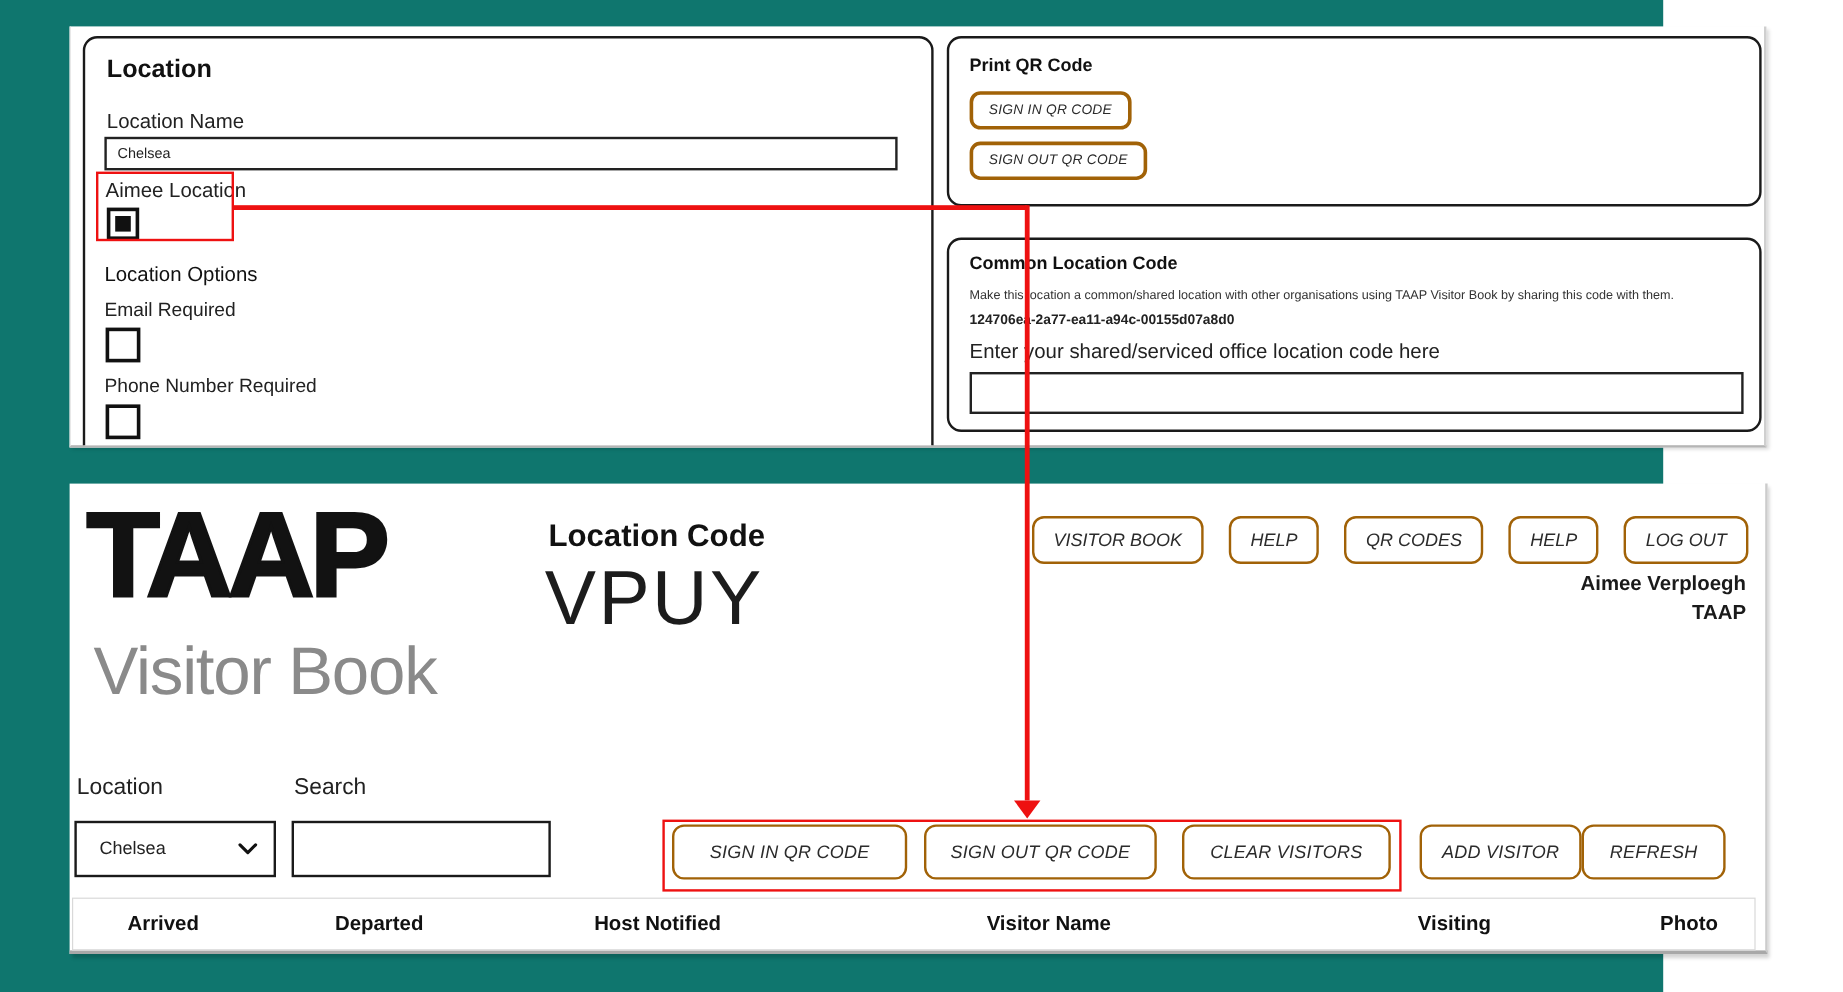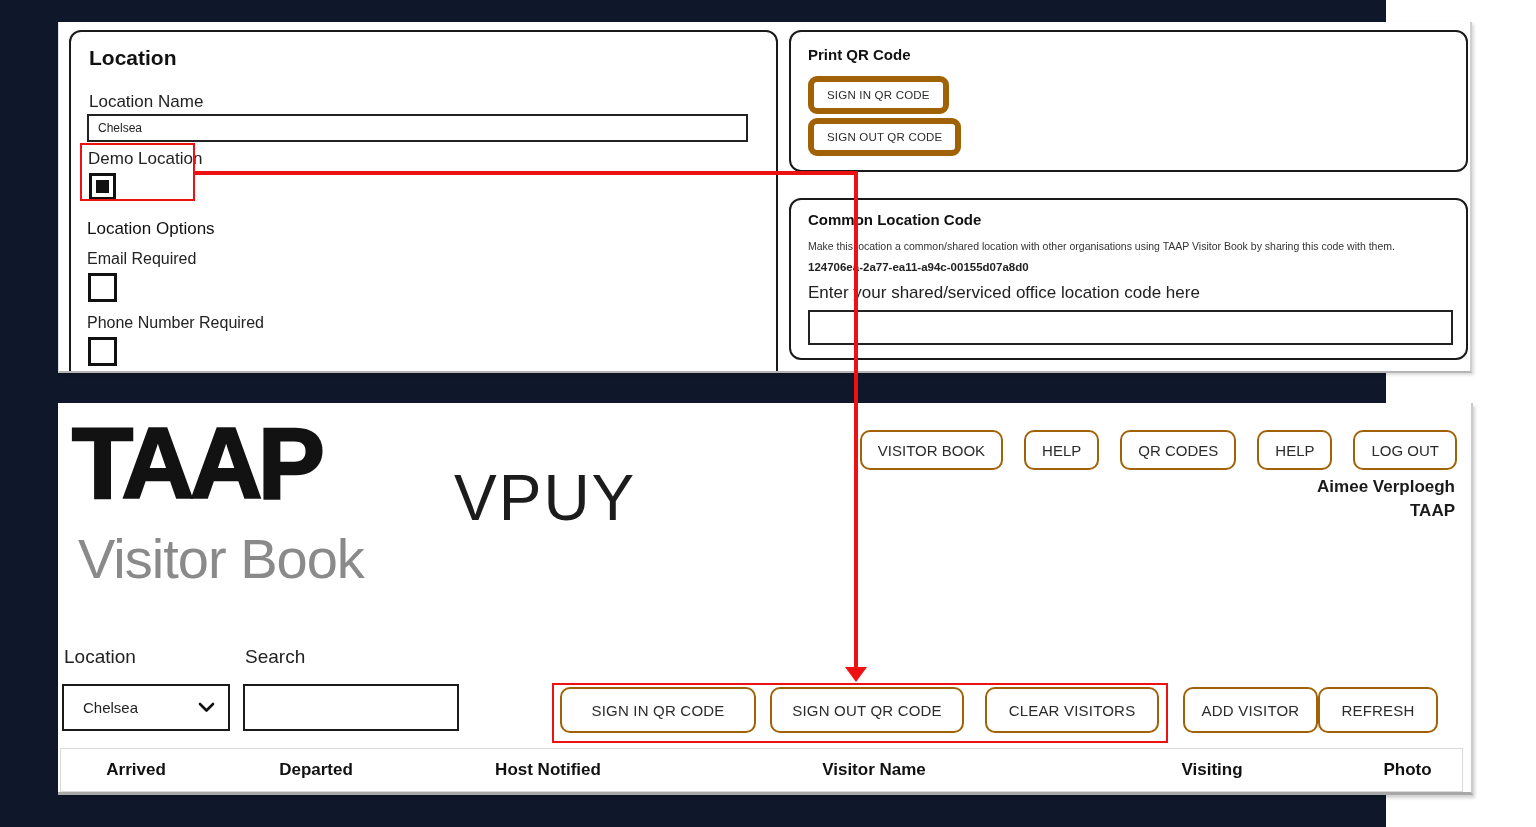--- a/index.html
+++ b/index.html
@@ -1,33 +1,33 @@
 <!DOCTYPE html>
 <html style="--accent-red: #ee1111; --logo-gray: #8a8a8a;"><head>
 <meta charset="utf-8">
 <style>
   * { box-sizing: border-box; margin: 0; padding: 0; }
   html,body { width:1536px; height:827px; background:#ffffff; overflow:hidden;
               font-family:"Liberation Sans", sans-serif; }
-  .page { position:relative; width:1386px; height:827px; background:#0f172a; }
+  .page { position:relative; width:1386px; height:827px; background:#0f766e; }
 
   
   .shot { position:absolute; background:#fff; }
   .shot-top { left:58px; top:22px; width:1414px; height:351px; overflow:hidden;
               border-left:1px solid #e3e3e3; border-right:2px solid #cfcfcf;
               border-bottom:2px solid #b5b5b5; box-shadow:2px 2px 3px rgba(0,0,0,.15); }
   .shot-bottom { left:58px; top:403px; width:1415px; height:392px; overflow:hidden;
                  border-right:2px solid #cccccc; border-bottom:3px solid #a8a8a8;
                  box-shadow:2px 3px 3px rgba(0,0,0,.18); }
 
   
   .panel { position:absolute; border:2px solid #1a1a1a; border-radius:12px; background:#fff; }
   .pill-btn { display:inline-flex; align-items:center; justify-content:center;
-              background:#fff; border:6px solid #a16207; border-radius:9px;
-              color:#2b2b2b; cursor:pointer; white-space:nowrap; }
+              background:#fff; border:3px solid #a16207; border-radius:9px;
+              color:#2b2b2b; cursor:pointer; white-space:nowrap;font-style:italic; }
   .sm-btn { font-size:11.5px; padding:7px 13px; letter-spacing:.2px; }
   .lg-btn { font-size:15px; border-width:2.5px; border-radius:10px; height:46px; letter-spacing:.2px; }
   .text-input { background:#fff; border:2px solid #222; width:100%; height:100%;
                 font-family:"Liberation Sans",sans-serif; outline:none; }
 
   .abs { position:absolute; }
 
   
   .loc-panel { left:10px; top:8px; width:709px; height:400px; }
   .loc-title { left:18px; top:14px; font-size:21px; font-weight:bold; color:#111; }
@@ -112,21 +112,21 @@
 <div class="page">
 
   <div class="shot shot-top">
 
     <div class="panel loc-panel">
       <div class="abs loc-title">Location</div>
       <div class="abs loc-name-label">Location Name</div>
       <div class="abs loc-name-wrap">
         <input class="text-input" type="text" value="Chelsea" style="">
       </div>
-      <div class="abs demo-label">Demo Location</div>
+      <div class="abs demo-label">Aimee Location</div>
       <div class="checkbox cb-demo">
         <div class="mark"></div>
       </div>
       <div class="abs loc-options-title">Location Options</div>
       <div class="abs email-label">Email Required</div>
       <div class="checkbox cb-email"></div>
       <div class="abs phone-label">Phone Number Required</div>
       <div class="checkbox cb-phone"></div>
     </div>
 
@@ -145,20 +145,21 @@
         <input class="text-input" type="text" value="" style="">
       </div>
     </div>
   </div>
 
   <div class="shot shot-bottom">
 
     <div class="abs logo-brand">TAAP</div>
     <div class="abs logo-product">Visitor Book</div>
 
+    <div class="abs loc-code-label">Location Code</div>
     <div class="abs loc-code-value">VPUY</div>
 
     <div class="nav-row">
       <button class="pill-btn">VISITOR BOOK</button>
       <button class="pill-btn">HELP</button>
       <button class="pill-btn">QR CODES</button>
       <button class="pill-btn">HELP</button>
       <button class="pill-btn">LOG OUT</button>
     </div>
 

